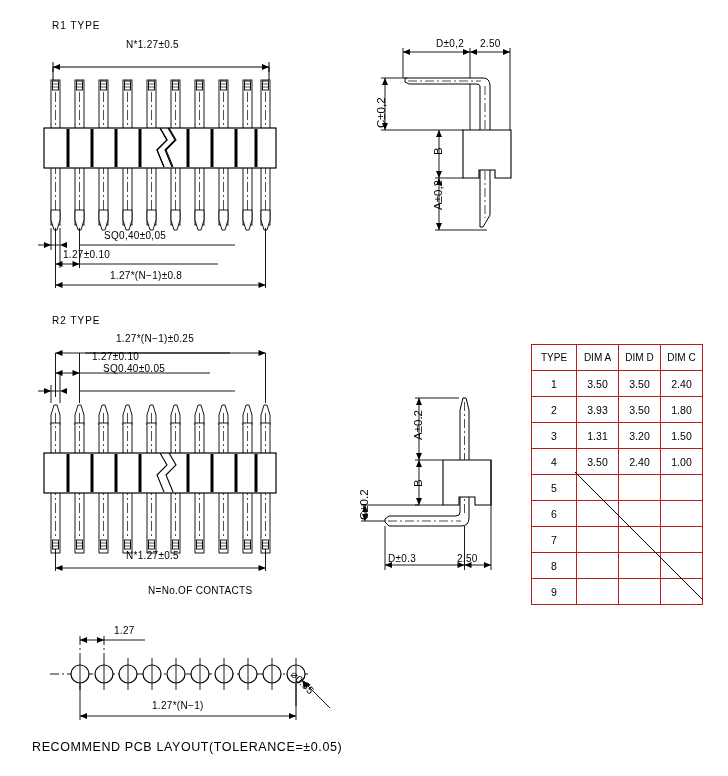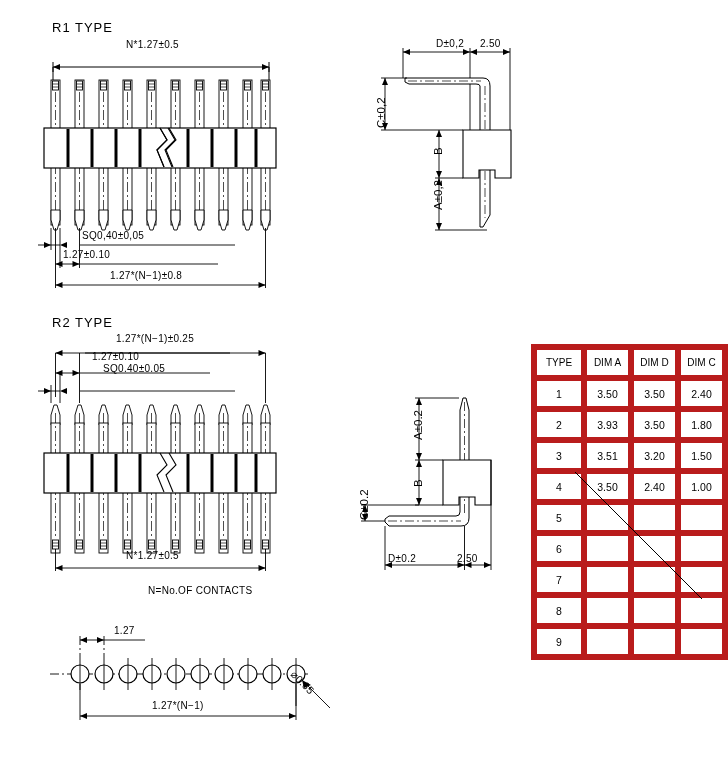--- a/index.html
+++ b/index.html
@@ -2,26 +2,26 @@
 <html><head>
 <meta charset="utf-8">
 <style>
   html,body{margin:0;padding:0;background:#fff;}
   body{width:728px;height:776px;position:relative;
        font-family:"Liberation Sans","DejaVu Sans",sans-serif;
        color:#000;overflow:hidden;}
   .sheet{position:absolute;inset:0;}
   svg{display:block;}
   .lbl{position:absolute;font-size:10px;letter-spacing:.3px;white-space:nowrap;}
-  .lbl.big{font-size:13px;letter-spacing:1px;}
+  .lbl.big{font-size:10px;letter-spacing:1px;}
   .vlbl{position:absolute;font-size:11.5px;white-space:nowrap;
         transform-origin:left top;transform:rotate(-90deg);}
   table.dimtable{position:absolute;border-collapse:collapse;}
   table.dimtable td,table.dimtable th{
-        border:6px solid #b91c1c;font-size:10.5px;font-weight:normal;
+        border:1px solid #b91c1c;font-size:10.5px;font-weight:normal;
         text-align:center;padding:0;height:25px;}
   table.dimtable th{font-size:10px;}
   .c-type{width:44px;}
   .c-dim{width:41px;}
   .diag{position:absolute;pointer-events:none;}
 </style>
 </head>
 <body>
 
 <div class="sheet">
@@ -152,21 +152,21 @@
       <path d="M49.5,224 l-7,-3 l0,6 z" fill="#000" stroke="none"></path>
       <line x1="50" y1="224" x2="188" y2="224"></line>
 
       <line x1="25.5" y1="245" x2="235.5" y2="245"></line>
       <path d="M25.5,245 l7,-3 l0,6 z" fill="#000" stroke="none"></path>
       <path d="M235.5,245 l-7,-3 l0,6 z" fill="#000" stroke="none"></path>
     </g>
   </svg>
 
   <div class="lbl" style="left:126px;top:39px;">N*1.27±0.5</div>
-  <div class="lbl" style="left:82px;top:230px;">SQ0,40±0,05</div>
+  <div class="lbl" style="left:104px;top:230px;">SQ0,40±0,05</div>
   <div class="lbl" style="left:63px;top:249px;">1.27±0.10</div>
   <div class="lbl" style="left:110px;top:270px;">1.27*(N−1)±0.8</div>
 
   <svg width="170" height="215" style="position:absolute;left:375px;top:30px;">
     <g stroke="#000" fill="none" stroke-width="0.9">
 
       <line x1="28" y1="22" x2="95" y2="22"></line>
       <path d="M28,22 l7,-3 l0,6 z" fill="#000" stroke="none"></path>
       <path d="M95,22 l-7,-3 l0,6 z" fill="#000" stroke="none"></path>
       <line x1="95" y1="22" x2="135" y2="22"></line>
@@ -381,21 +381,21 @@
       <path d="M109.5,195 l-7,-3 l0,6 z" fill="#000" stroke="none"></path>
       <line x1="109.5" y1="195" x2="136" y2="195"></line>
       <path d="M109.5,195 l7,-3 l0,6 z" fill="#000" stroke="none"></path>
       <path d="M136,195 l-7,-3 l0,6 z" fill="#000" stroke="none"></path>
     </g>
   </svg>
 
   <div class="vlbl" style="left:412px;top:440px;">A±0.2</div>
   <div class="vlbl" style="left:412px;top:487px;">B</div>
   <div class="vlbl" style="left:358px;top:520px;">C±0.2</div>
-  <div class="lbl" style="left:388px;top:553px;">D±0.2</div>
+  <div class="lbl" style="left:388px;top:553px;">D±0.3</div>
   <div class="lbl" style="left:457px;top:553px;">2.50</div>
 
   <table class="dimtable" style="left:531px;top:344px;">
     <thead>
       <tr>
         <th class="c-type">TYPE</th>
         <th class="c-dim">DIM  A</th>
         <th class="c-dim">DIM  D</th>
         <th class="c-dim">DIM  C</th>
       </tr>
@@ -408,21 +408,21 @@
           <td class="c-dim">2.40</td>
         </tr>
         <tr>
           <td class="c-type">2</td>
           <td class="c-dim">3.93</td>
           <td class="c-dim">3.50</td>
           <td class="c-dim">1.80</td>
         </tr>
         <tr>
           <td class="c-type">3</td>
-          <td class="c-dim">3.51</td>
+          <td class="c-dim">1.31</td>
           <td class="c-dim">3.20</td>
           <td class="c-dim">1.50</td>
         </tr>
         <tr>
           <td class="c-type">4</td>
           <td class="c-dim">3.50</td>
           <td class="c-dim">2.40</td>
           <td class="c-dim">1.00</td>
         </tr>
         <tr>
@@ -513,14 +513,15 @@
       <path d="M50,98 l7,-3 l0,6 z" fill="#000" stroke="none"></path>
       <path d="M266,98 l-7,-3 l0,6 z" fill="#000" stroke="none"></path>
       <line x1="50" y1="66" x2="50" y2="102"></line>
       <line x1="266" y1="66" x2="266" y2="102"></line>
     </g>
   </svg>
 
   <div class="lbl" style="left:114px;top:625px;">1.27</div>
   <div class="lbl" style="left:152px;top:700px;">1.27*(N−1)</div>
   <div class="lbl" style="left:297px;top:668px;font-size:10.5px;transform:rotate(45deg);transform-origin:left top;">⌀0.65</div>
+  <div class="lbl" style="left:32px;top:740px;font-size:12.5px;letter-spacing:.6px;">RECOMMEND  PCB  LAYOUT(TOLERANCE=±0.05)</div>
 
 </div>
 
 </body></html>

